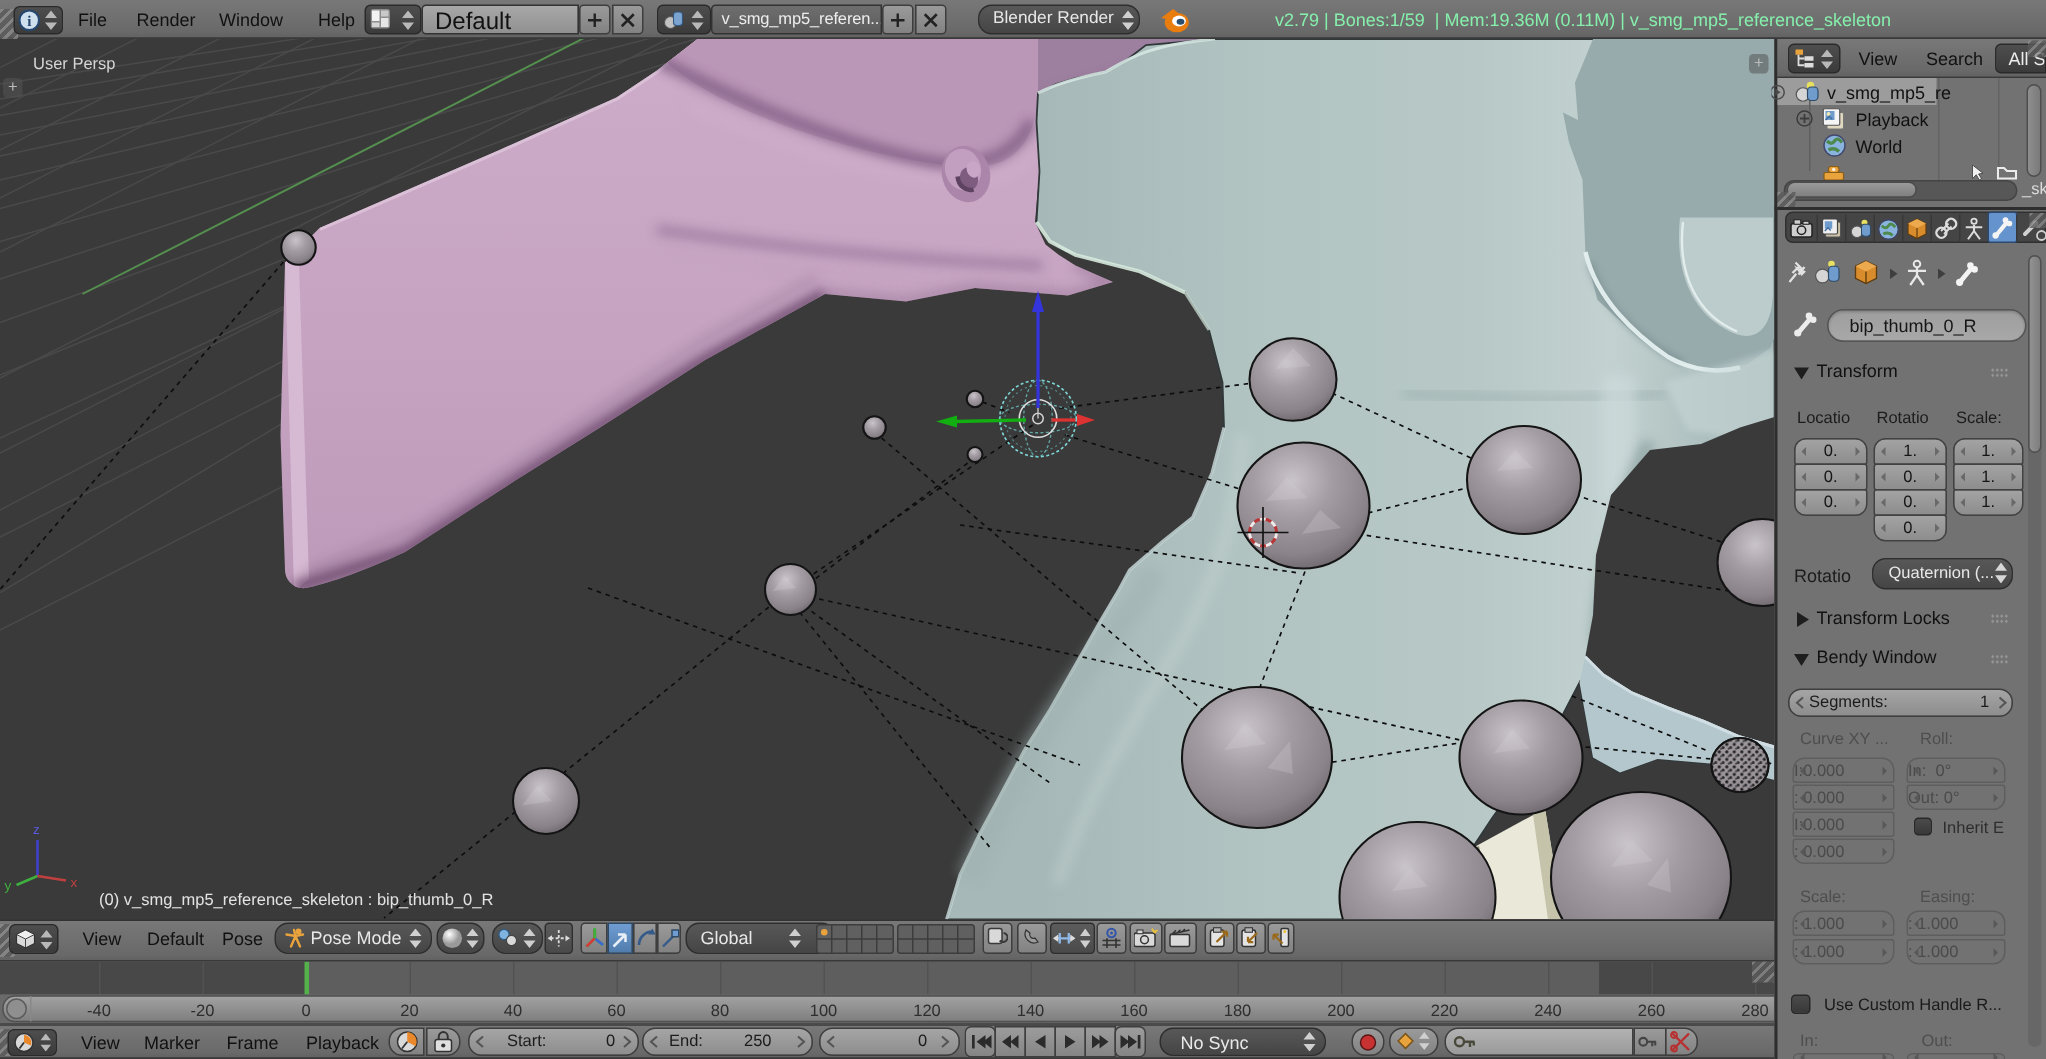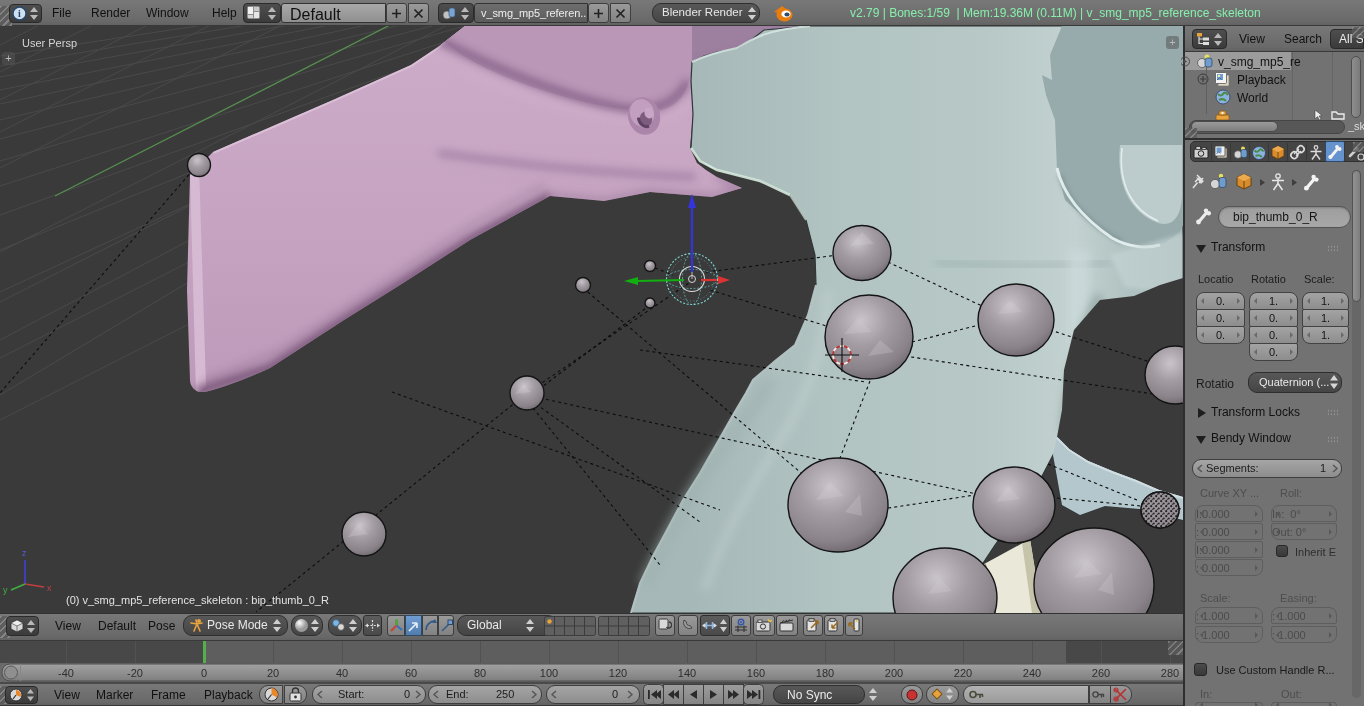--- a/index.html
+++ b/index.html
@@ -577,21 +577,21 @@
         </g>
   <g fill="#2b2b2b">
    <path d="M5 6 v9 h1.8 v-9 Z M14 6 L8 10.5 L14 15 Z M18 6 L12.5 10.5 L18 15 Z" transform="translate(0,0)"></path>
    <path d="M31 6 L25 10.5 L31 15 Z M36 6 L30.5 10.5 L36 15 Z"></path>
    <path d="M54 6 L47 10.5 L54 15 Z"></path>
    <path d="M67 6 L74 10.5 L67 15 Z"></path>
    <path d="M85 6 L91 10.5 L85 15 Z M90 6 L96 10.5 L90 15 Z"></path>
    <path d="M104 6 L110 10.5 L104 15 Z M109 6 L115 10.5 L109 15 Z M115.5 6 v9 h1.8 v-9 Z"></path>
   </g>
  </svg>
- <div class="mfield" style="left:773px;top:685px;width:92px;height:19px;padding:2px 0 0 13px;font-size:12px">No Sync</div>
+ <div class="mfield" style="left:773px;top:685px;width:111px;height:19px;padding:2px 0 0 13px;font-size:12px">No Sync</div>
  <svg class="abs" style="left:868px;top:688px" width="10" height="13">
         <path d="M5 0 L9 5 H1 Z M5 13 L1 8 H9 Z" fill="#cfcfcf"></path>
       </svg>
  <div class="gbtn" style="left:901px;top:685px;width:22px;height:19px;border-radius:9px"></div>
  <svg class="abs" style="left:906px;top:689px" width="12" height="12">
         <circle cx="6" cy="6" r="5" fill="#c83232" stroke="#5a1616"></circle>
       </svg>
  <div class="gbtn" style="left:926px;top:685px;width:33px;height:19px;border-radius:9px"></div>
  <svg class="abs" style="left:931px;top:688px" width="12" height="12">
         <rect x="2.5" y="2.5" width="7" height="7" fill="#e8a33c" stroke="#7a5418" transform="rotate(45 6 6)"></rect>

